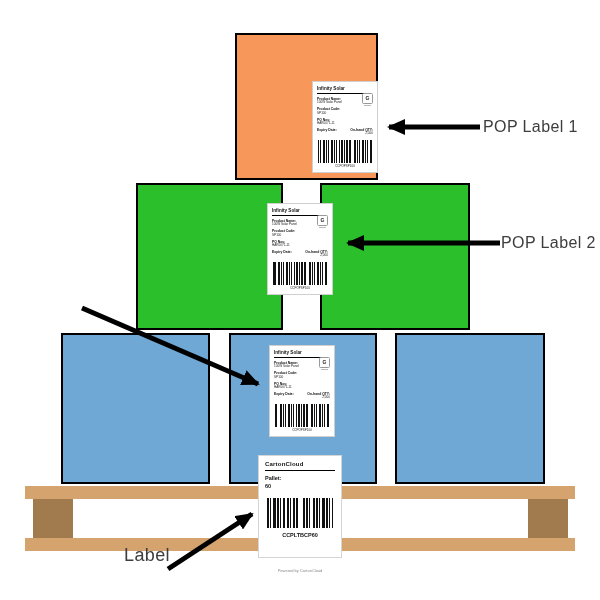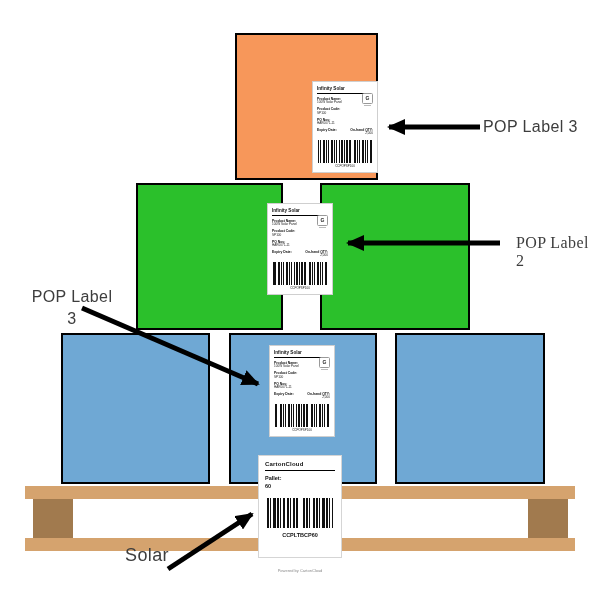--- a/index.html
+++ b/index.html
@@ -77,21 +77,21 @@
   #powered-by{
     position:absolute;left:258px;top:568px;width:84px;text-align:center;
     font-size:4px;color:#8a8a8a;z-index:6;
   }
   
   .callout{
     position:absolute;color:var(--annotation-text);
     font-size:16px;letter-spacing:0.4px;z-index:8;
   }
   #callout-pop1{left:483px;top:118px;}
-  #callout-pop2{left:516px;top:234px;font-family:Liberation Serif, serif;}
+  #callout-pop2{left:501px;top:234px;}
   #callout-pop3{left:22px;top:286px;width:100px;text-align:center;line-height:1.35;}
   #callout-pallet{left:92px;top:544px;width:110px;text-align:center;line-height:1.3;font-size:18px;}
   
   #arrows{position:absolute;left:0;top:0;z-index:7;}
 </style>
 </head>
 <body>
 
 <div id="canvas">
 
@@ -204,23 +204,19 @@
       <marker id="ah" markerUnits="userSpaceOnUse" markerWidth="18" markerHeight="16" refX="16" refY="8" orient="auto">
         <path d="M0,0 L18,8 L0,16 Z" fill="#000"></path>
       </marker>
     </defs>
     <line x1="480" y1="127" x2="389" y2="127" stroke="#000" stroke-width="5" marker-end="url(#ah)"></line>
     <line x1="500" y1="243" x2="348" y2="243" stroke="#000" stroke-width="5" marker-end="url(#ah)"></line>
     <line x1="82" y1="308" x2="258" y2="384" stroke="#000" stroke-width="5" marker-end="url(#ah)"></line>
     <line x1="168" y1="569" x2="252" y2="514" stroke="#000" stroke-width="5" marker-end="url(#ah)"></line>
   </svg>
 
-  <div class="callout" id="callout-pop1">POP Label 3</div>
+  <div class="callout" id="callout-pop1">POP Label 1</div>
   <div class="callout" id="callout-pop2">POP Label 2</div>
-  <div class="callout" id="callout-pop3">
-    <div>POP Label</div>
-    <div>3</div>
-  </div>
   <div class="callout" id="callout-pallet">
-    <div>Solar</div>
+    <div>Label</div>
   </div>
 
 </div>
 
 </body></html>

